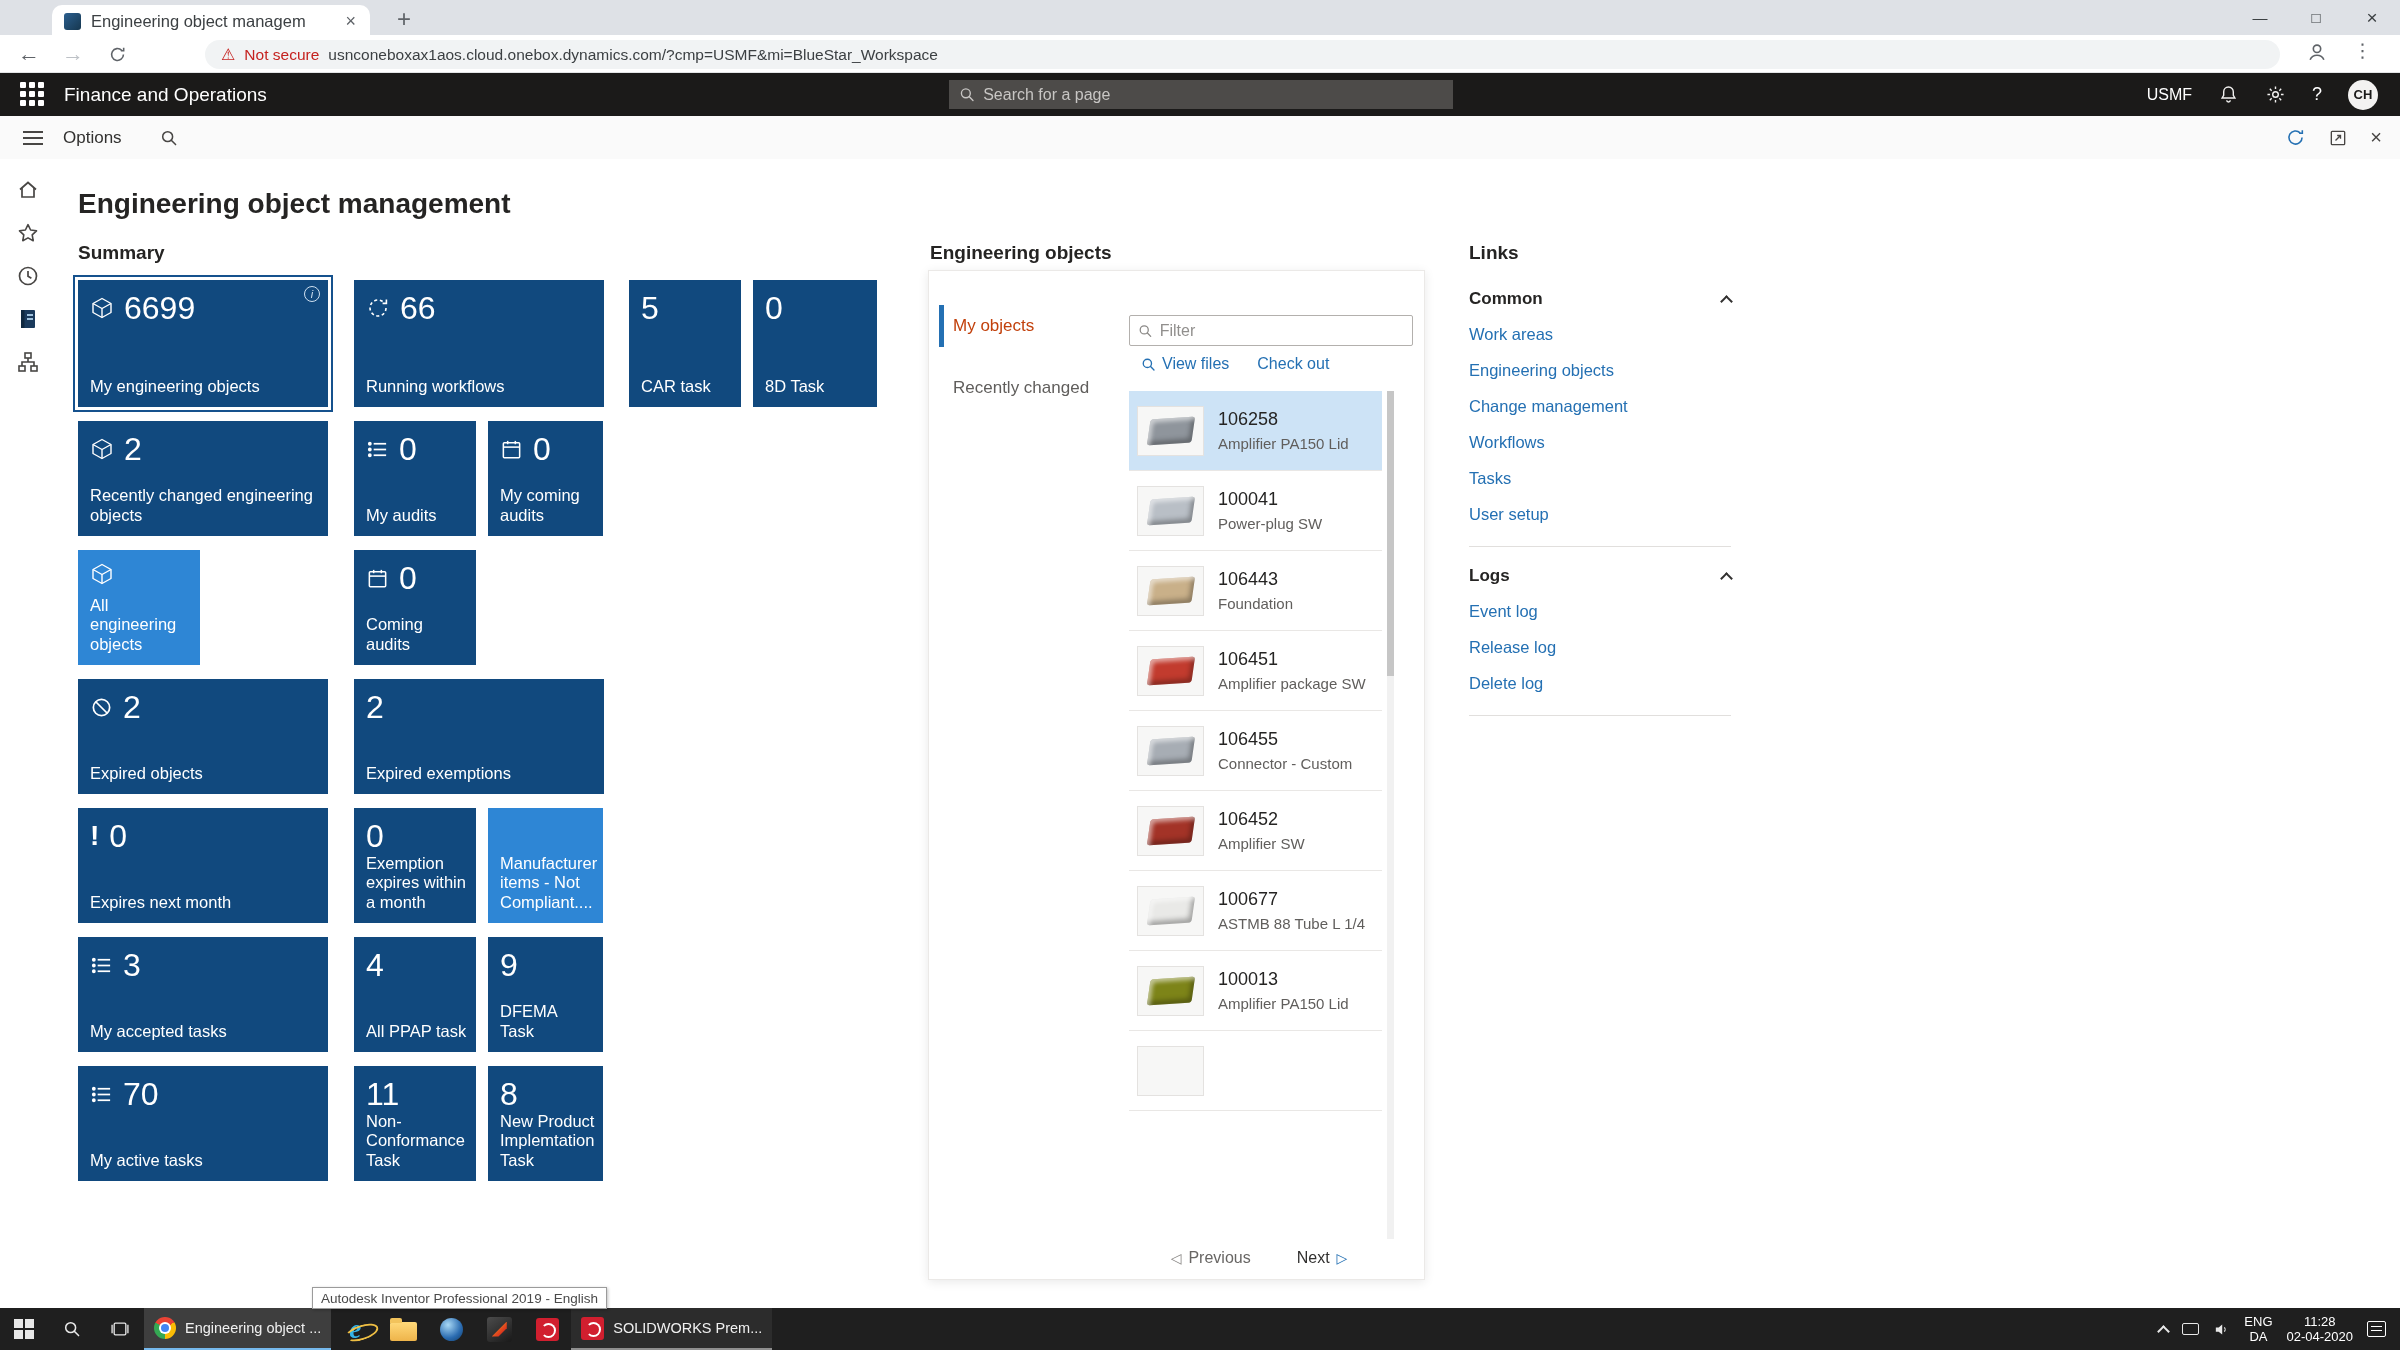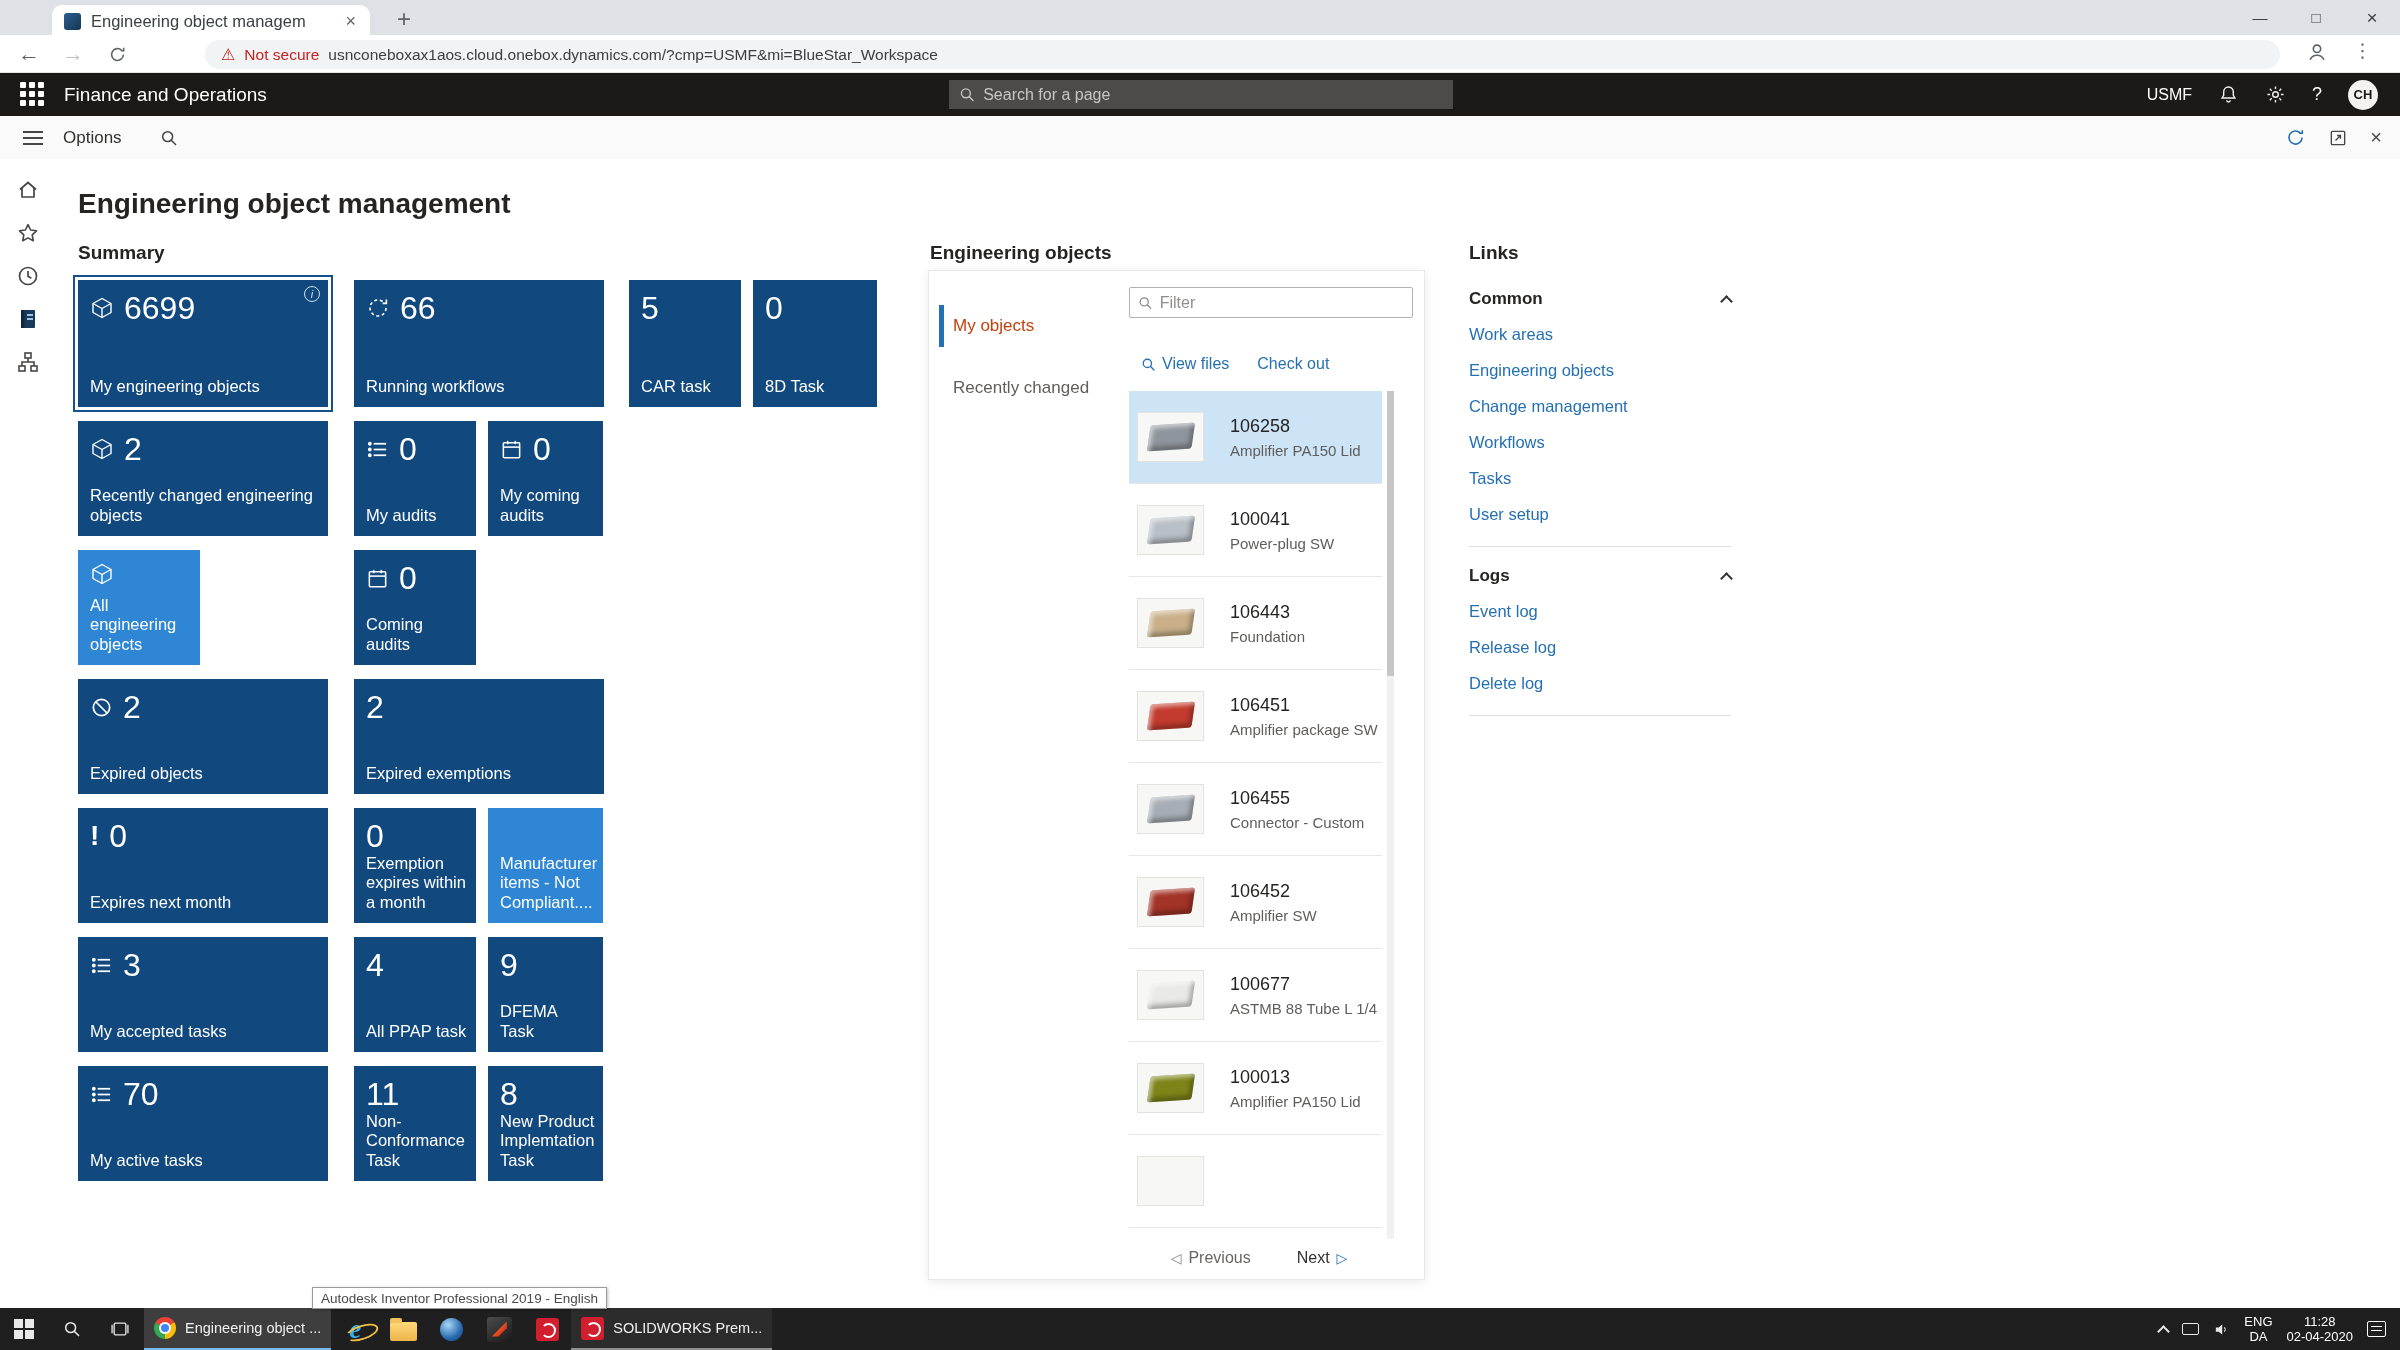--- a/index.html
+++ b/index.html
@@ -76,27 +76,27 @@
   .ticon { color:#fff; }
   .bang { font-size:28px; font-weight:bold; line-height:1; }
   .info-badge { position:absolute; top:6px; right:8px; width:16px; height:16px; border:1px solid #cfe0f0; border-radius:50%; color:#cfe0f0; font-size:11px; display:flex; align-items:center; justify-content:center; font-style:italic; }
 
   
   .obj-card { position:absolute; left:928px; top:270px; width:497px; height:1010px; background:#fff; border:1px solid #ebe9e7; box-shadow:0 2px 10px rgba(0,0,0,.09); }
   .obj-tabs { position:absolute; left:0; top:24px; width:192px; }
   .obj-tab { position:relative; height:62px; display:flex; align-items:center; padding-left:24px; font-size:17px; color:#605e5c; cursor:pointer; }
   .obj-tab.active { color:#c2410c; }
   .obj-tab.active::before { content:""; position:absolute; left:10px; top:10px; bottom:10px; width:5px; background:var(--accent); }
-  .filterbox { position:absolute; left:200px; top:16px; width:284px; height:31px; border:1px solid #b3b0ad; border-radius:2px; display:flex; align-items:center; padding:0 8px; gap:7px; color:#8a8886; }
+  .filterbox { position:absolute; left:200px; top:44px; width:284px; height:31px; border:1px solid #b3b0ad; border-radius:2px; display:flex; align-items:center; padding:0 8px; gap:7px; color:#8a8886; }
   .filterbox input { border:none; outline:none; width:100%; font-size:16px; color:#323130; font-family:inherit; }
   .filterbox input::placeholder { color:#918f8d; }
   .obj-actions { position:absolute; left:212px; top:84px; display:flex; gap:28px; align-items:center; }
   .obj-link { color:var(--link-blue); font-size:16px; display:flex; align-items:center; gap:6px; cursor:pointer; }
   .obj-list { position:absolute; left:200px; top:120px; width:253px; height:848px; overflow:hidden; }
-  .obj-item { height:93px; display:flex; align-items:center; gap:26px; padding-left:8px; border-bottom:1px solid #e9e7e5; cursor:pointer; }
+  .obj-item { height:80px; display:flex; align-items:center; gap:14px; padding-left:8px; border-bottom:1px solid #e9e7e5; cursor:pointer; }
   .obj-item.sel { background:var(--selected-row); }
   .thumb { width:67px; height:50px; background:#f7f7f6; border:1px solid #e4e2e0; display:flex; align-items:center; justify-content:center; flex:none; }
   .thumb-shape { width:44px; height:26px; border-radius:3px; transform:skewX(-12deg) rotate(-4deg); box-shadow:inset 3px 3px 4px rgba(255,255,255,.55), inset -3px -4px 5px rgba(0,0,0,.3); }
   .obj-id { font-size:18px; color:#252423; }
   .obj-nm { font-size:15px; color:#605e5c; margin-top:5px; }
   .obj-scroll { position:absolute; left:458px; top:120px; width:7px; height:848px; background:#f1f1f1; }
   .obj-scroll .sthumb { position:absolute; top:0; left:0; width:7px; height:285px; background:#c6c6c6; }
   .obj-pager { position:absolute; left:200px; bottom:12px; width:260px; display:flex; justify-content:center; gap:46px; align-items:center; }
   .pager-prev { color:#686664; font-size:16px; display:flex; align-items:center; gap:7px; cursor:pointer; }
   .pager-next { color:#323130; font-size:16px; display:flex; align-items:center; gap:7px; cursor:pointer; }

